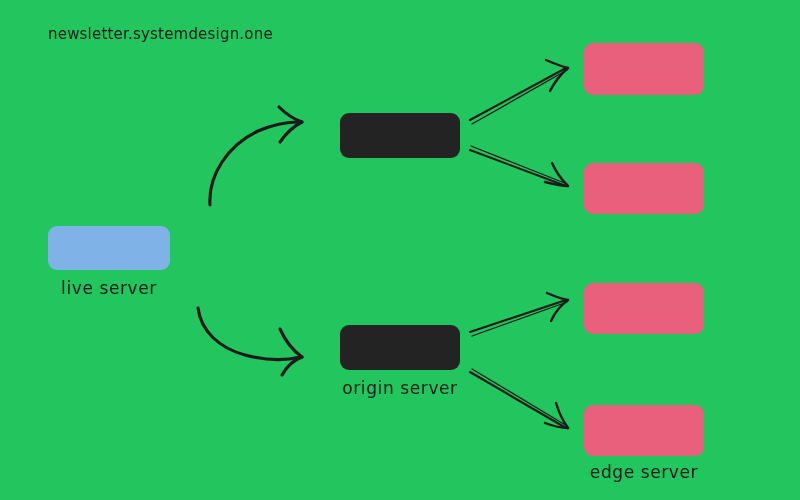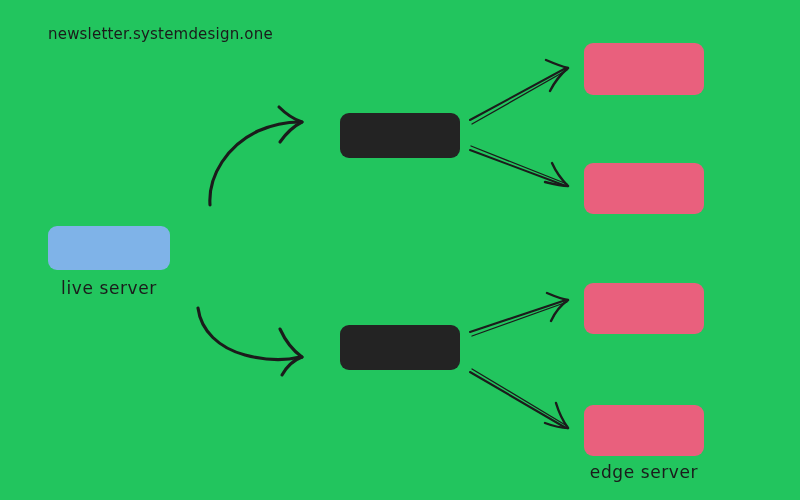--- a/index.html
+++ b/index.html
@@ -114,20 +114,21 @@
 
     </g>
   </svg>
 
   <div class="node-box" id="node-live-server" style="background:#7FB3E8;"></div>
   <div class="node-label" id="label-live-server">live server</div>
 
   <div class="node-box" id="node-cdn-pop-top" style="background:#232323;"></div>
 
   <div class="node-box" id="node-origin-server" style="background:#232323;"></div>
+  <div class="node-label" id="label-origin-server">origin server</div>
 
   <div class="node-box" id="node-edge-server-1" style="background:#E9607D;"></div>
 
   <div class="node-box" id="node-edge-server-2" style="background:#E9607D;"></div>
 
   <div class="node-box" id="node-edge-server-3" style="background:#E9607D;"></div>
 
   <div class="node-box" id="node-edge-server-4" style="background:#E9607D;"></div>
   <div class="node-label" id="label-edge-server">edge server</div>
 

